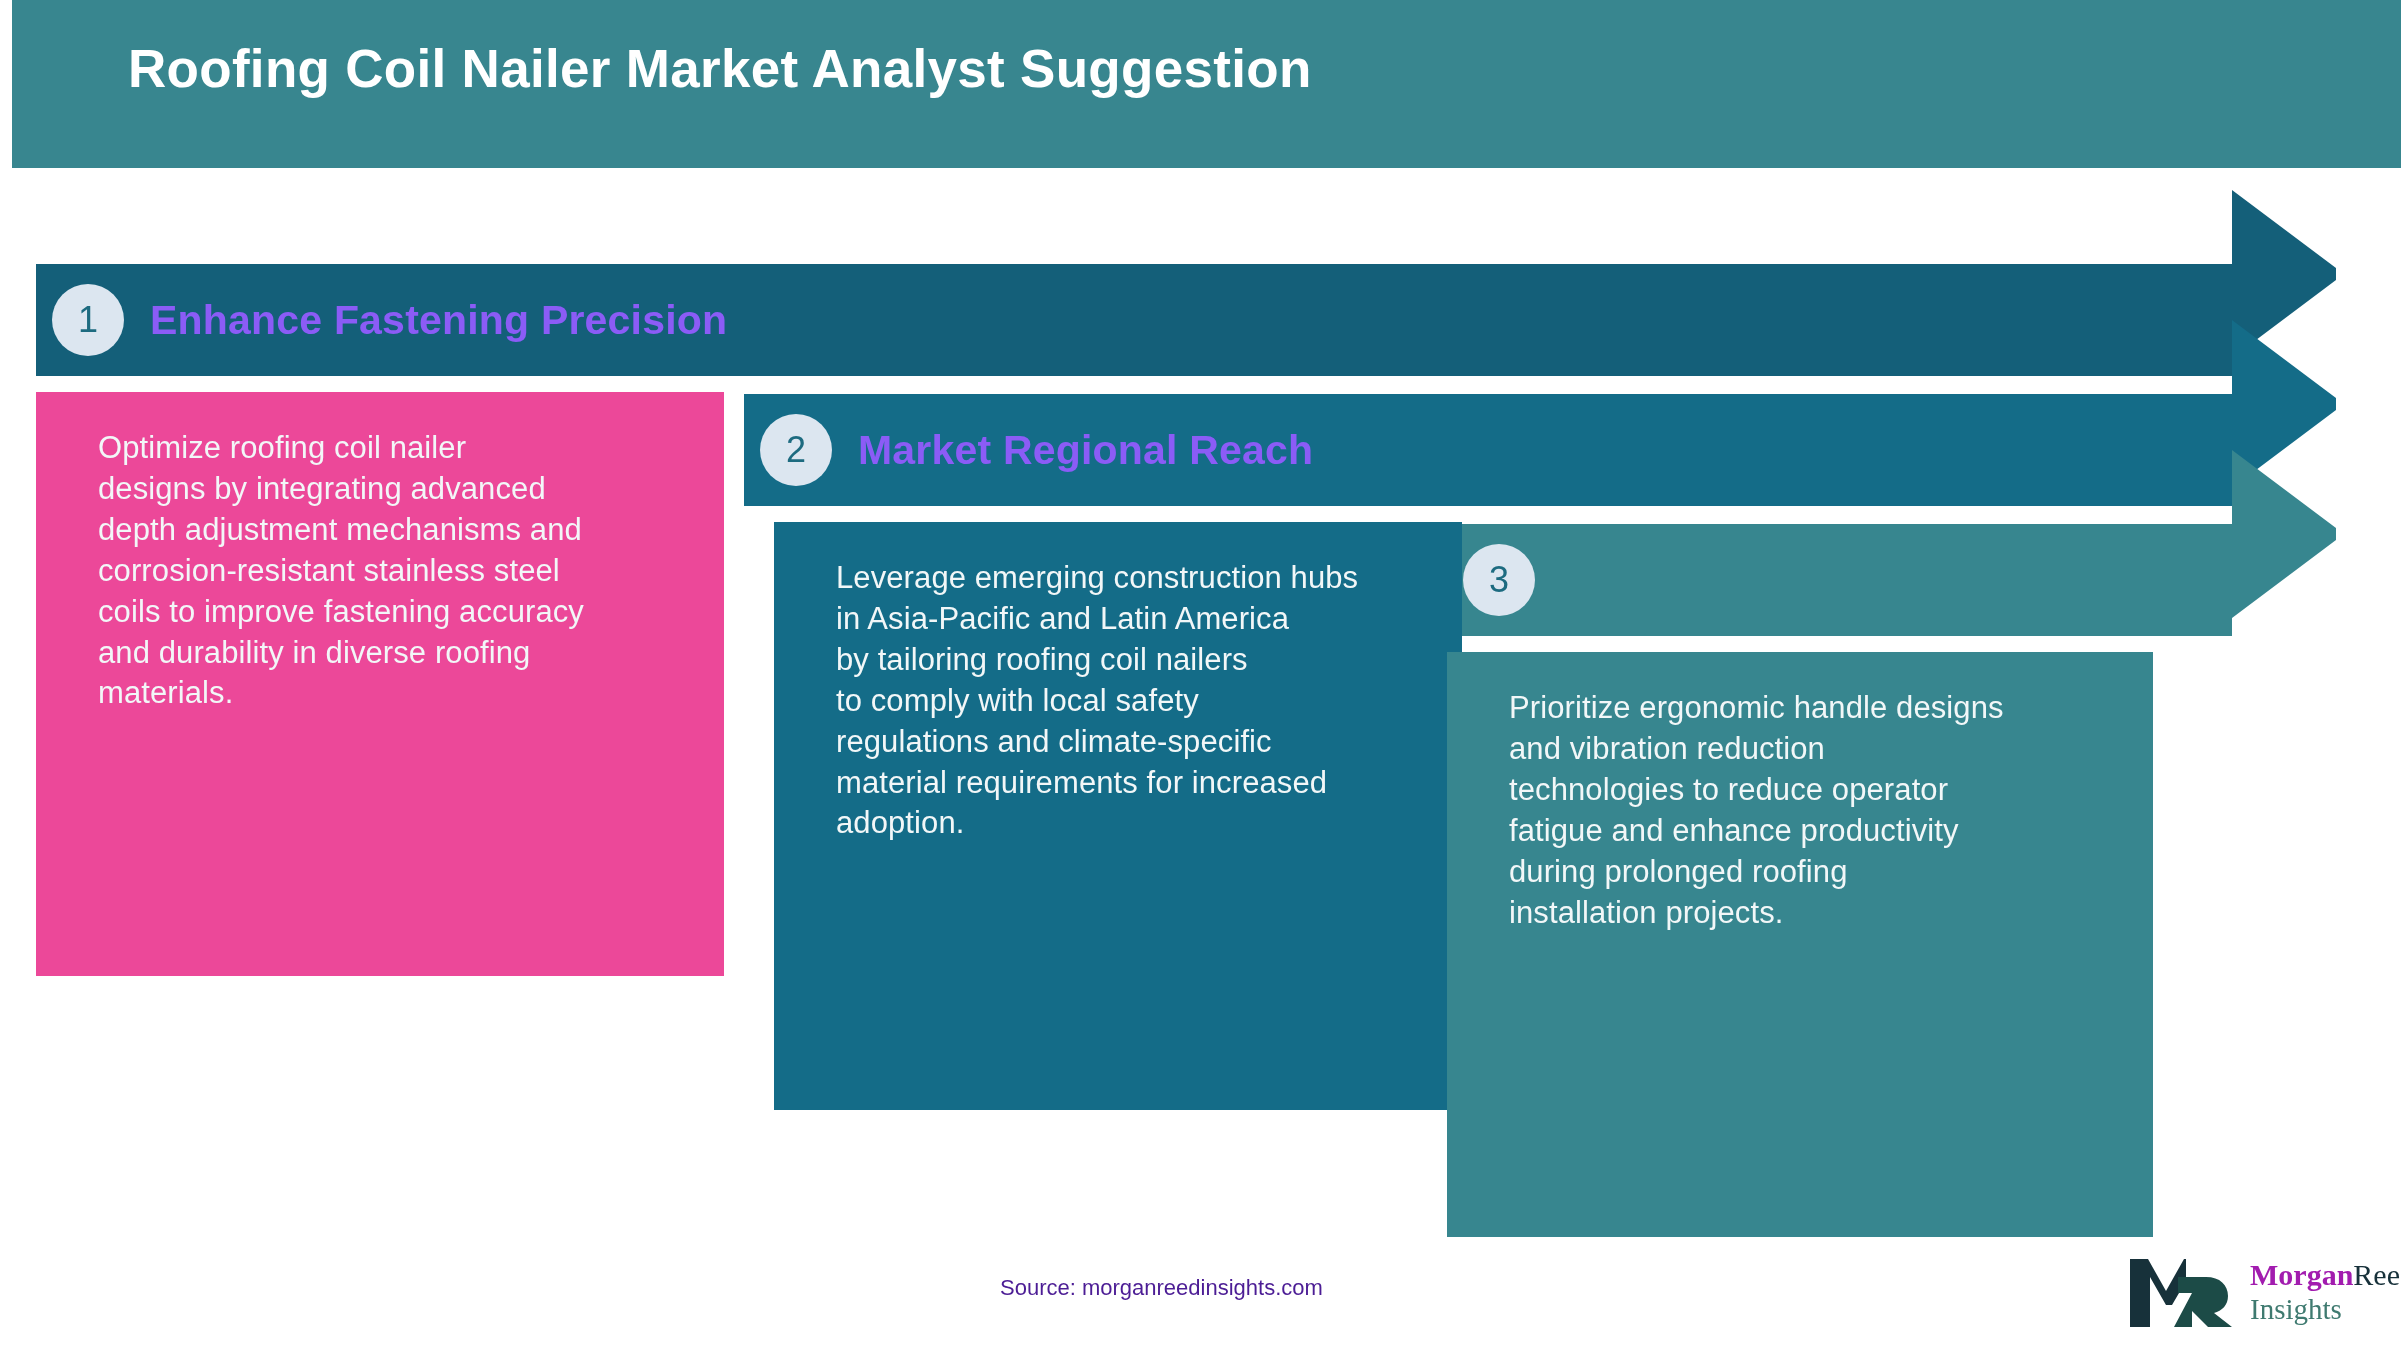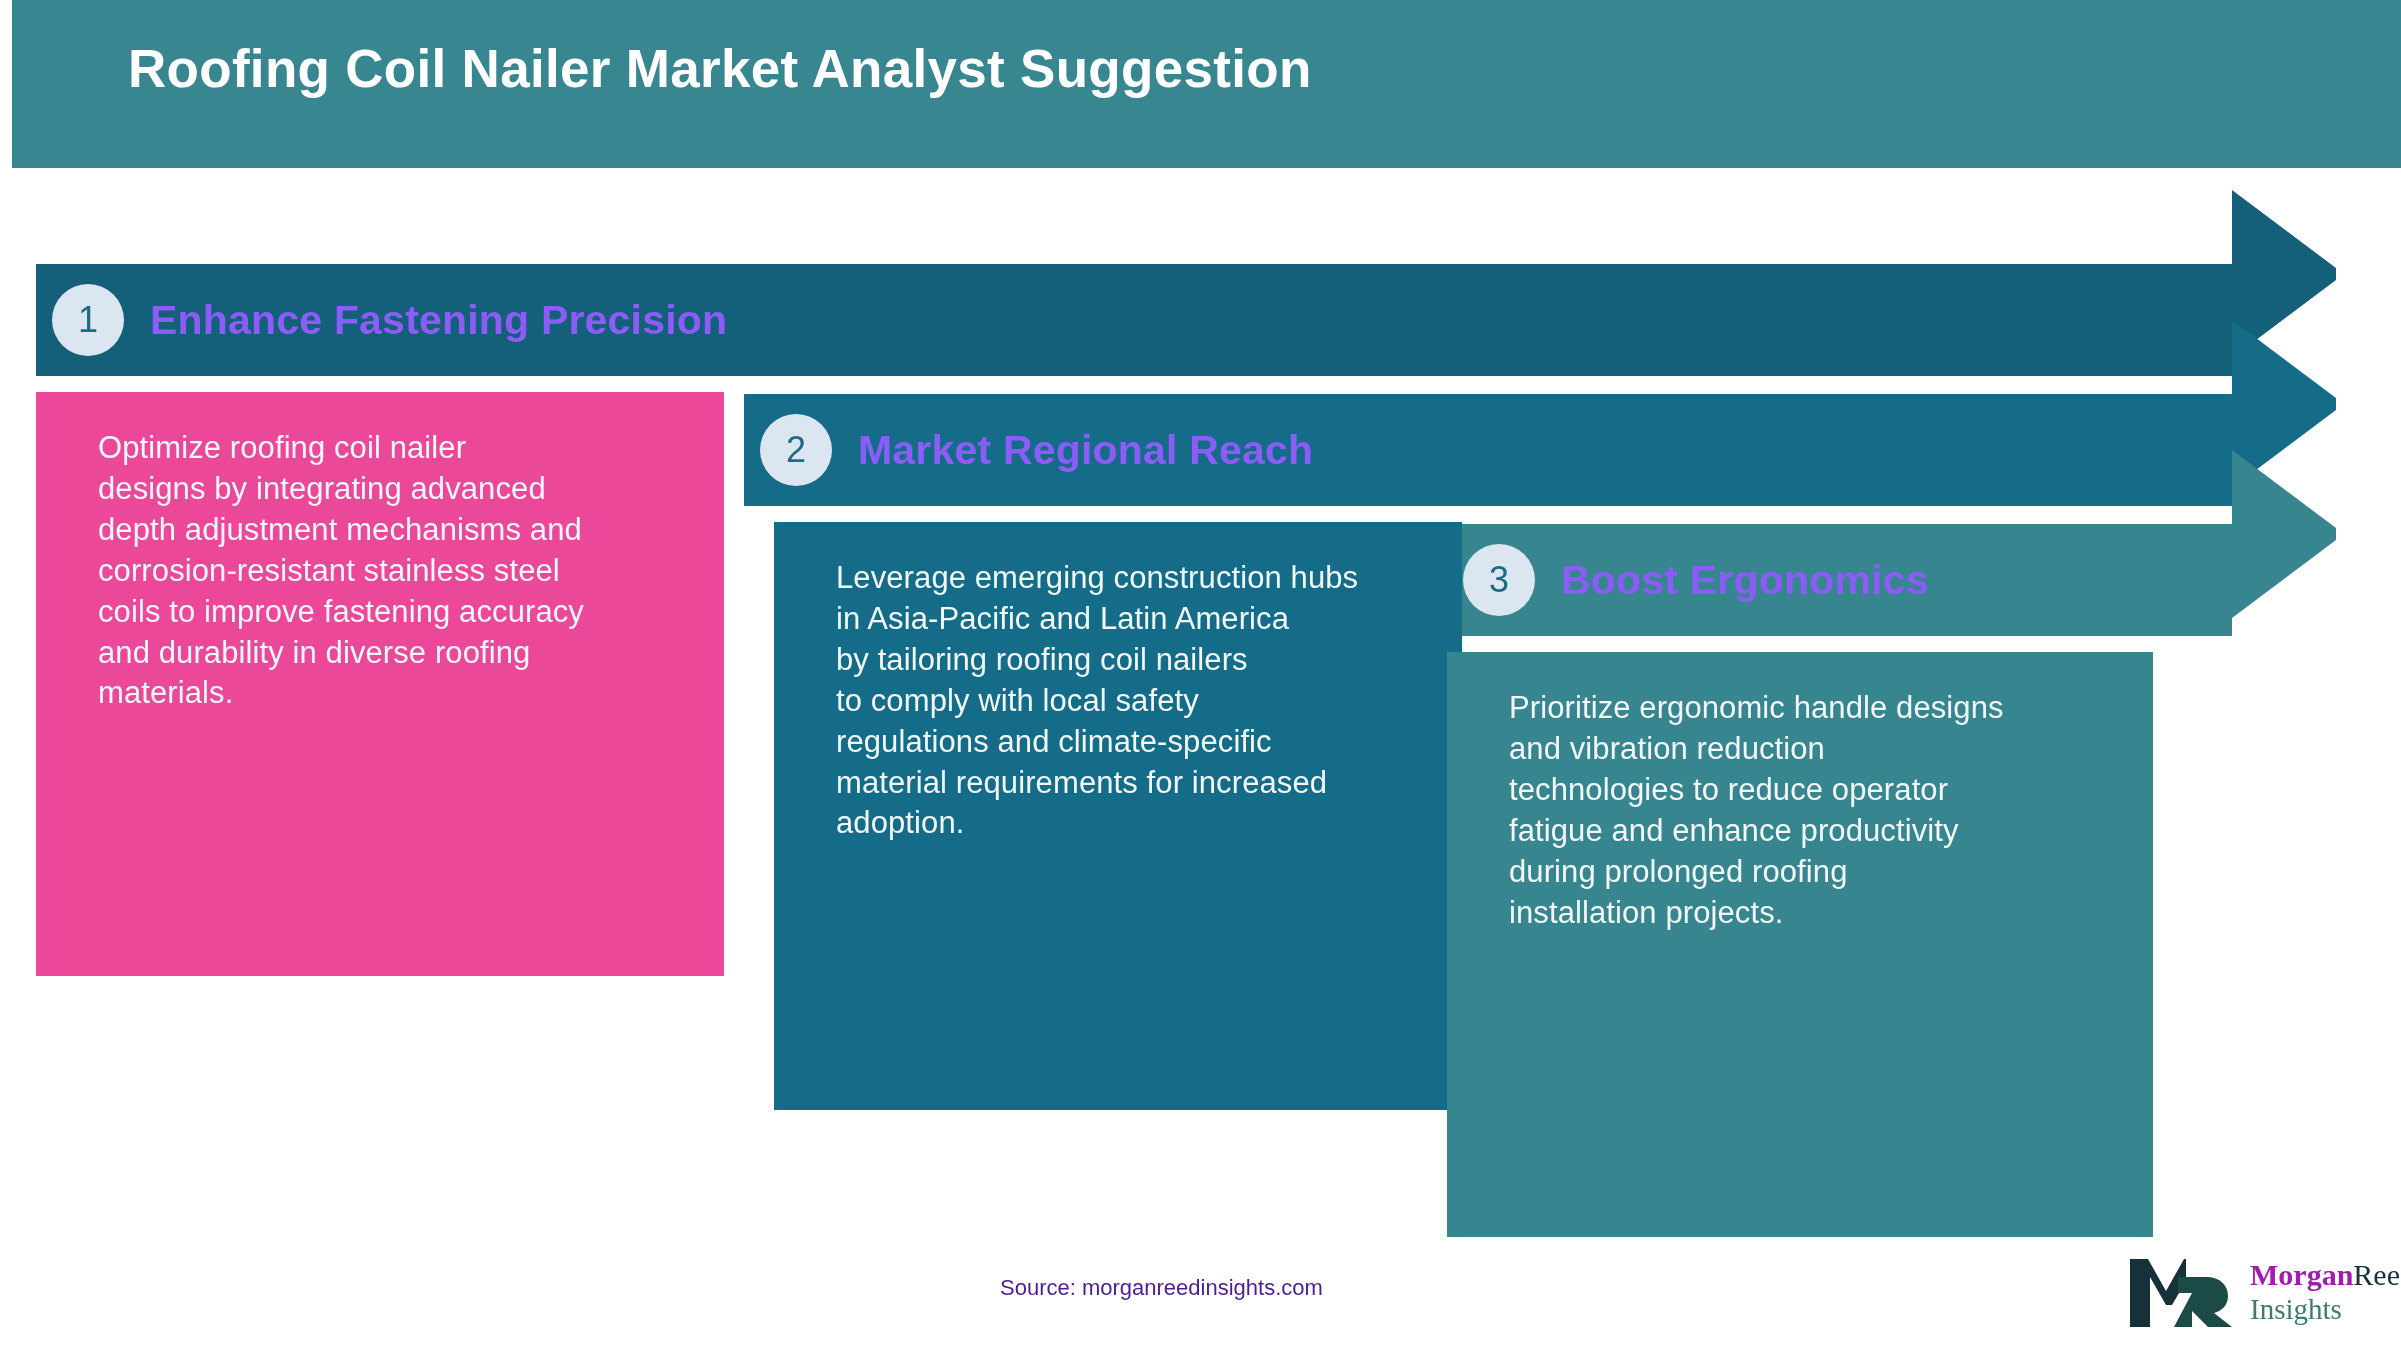--- a/index.html
+++ b/index.html
@@ -154,21 +154,20 @@
     <div class="step-title">Enhance Fastening Precision</div>
   </div>
 
   <div class="step-head" style="left:760px; top:394px;">
     <div class="step-circle">2</div>
     <div class="step-title">Market Regional Reach</div>
   </div>
 
   <div class="step-head" style="left:1463px; top:524px;">
     <div class="step-circle">3</div>
-    <div class="step-title">Boost Ergonomics</div>
   </div>
 
   <div class="body-box" style="left:36px; top:392px; width:688px; height:584px; background:#ec4899;">
     <div class="body-text">Optimize roofing coil nailer
 designs by integrating advanced
 depth adjustment mechanisms and
 corrosion-resistant stainless steel
 coils to improve fastening accuracy
 and durability in diverse roofing
 materials.</div>

